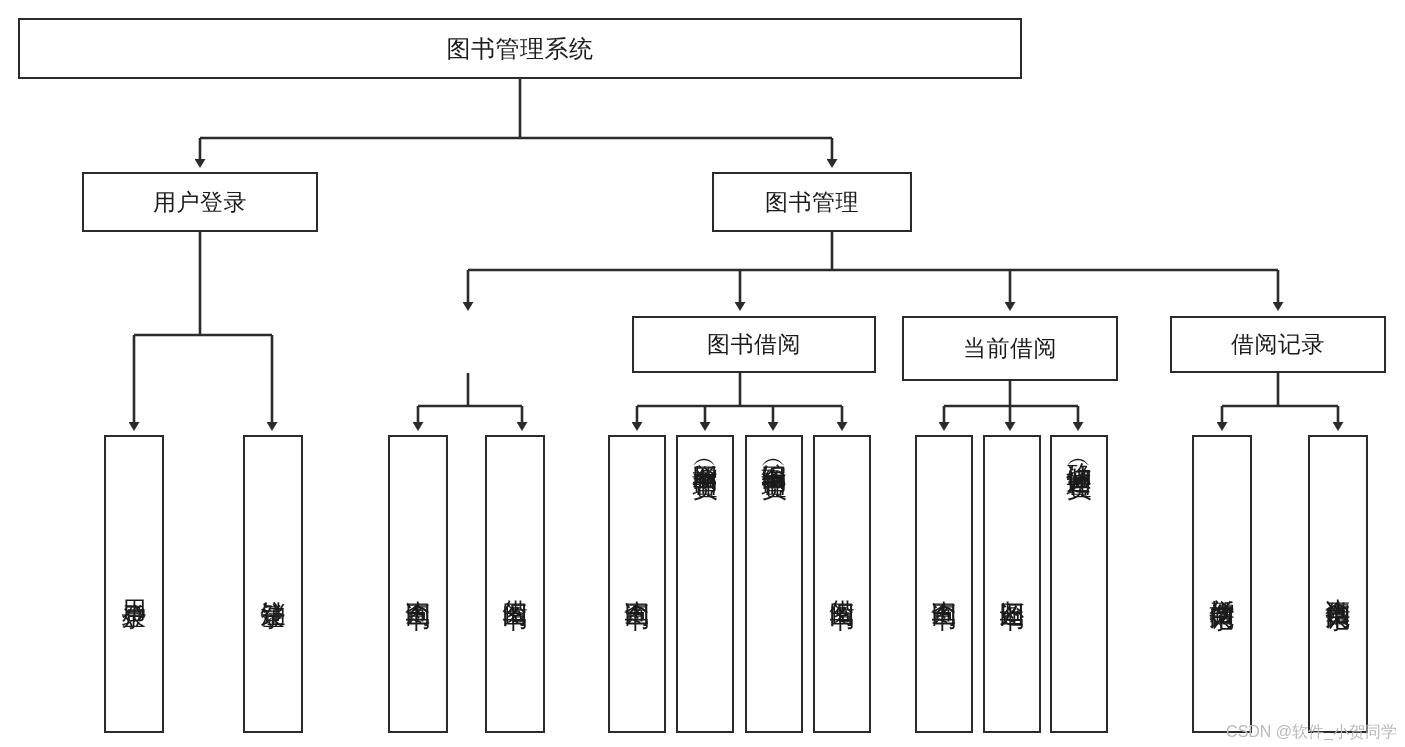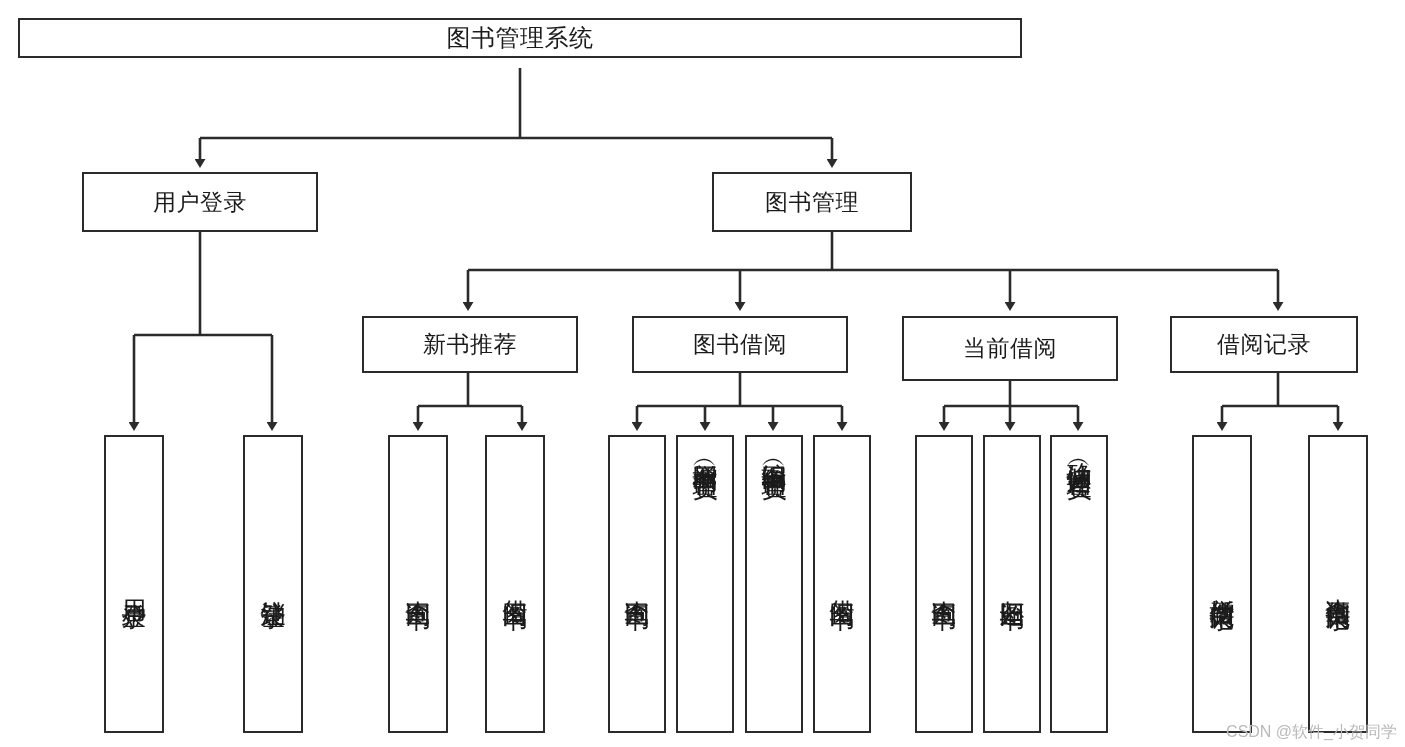--- a/index.html
+++ b/index.html
@@ -126,45 +126,42 @@
       <path d="M1010,406 L1010,423" marker-end="url(#arrow)"></path>
       <path d="M1078,406 L1078,423" marker-end="url(#arrow)"></path>
 
       <path d="M1278,373 L1278,406"></path>
       <path d="M1222,406 L1338,406"></path>
       <path d="M1222,406 L1222,423" marker-end="url(#arrow)"></path>
       <path d="M1338,406 L1338,423" marker-end="url(#arrow)"></path>
     </g>
   </svg>
 
-  <div class="node h-node" id="node-root" style="left:18px; top:18px; width:1004px; height:40px;">
+  <div class="node h-node" id="node-root" style="left:18px; top:18px; width:1004px; height:61px;">
     <span class="node-label">图书管理系统</span>
   </div>
 
   <div class="node h-node" style="left:82px; top:172px; width:236px; height:60px;">
     <span class="node-label">用户登录</span>
   </div>
 
   <div class="node h-node" style="left:712px; top:172px; width:200px; height:60px;">
     <span class="node-label">图书管理</span>
   </div>
 
-  <div class="node h-node" style="left:362px; top:316px; width:216px; height:57px;">
-    <span class="node-label">新书推荐</span>
-  </div>
-
-  <div class="node h-node" style="left:632px; top:316px; width:216px; height:57px;">
+
+  <div class="node h-node" style="left:632px; top:316px; width:244px; height:57px;">
     <span class="node-label">图书借阅</span>
   </div>
 
   <div class="node h-node" style="left:902px; top:316px; width:216px; height:65px;">
     <span class="node-label">当前借阅</span>
   </div>
 
-  <div class="node h-node" style="left:1170px; top:316px; width:188px; height:57px;">
+  <div class="node h-node" style="left:1170px; top:316px; width:216px; height:57px;">
     <span class="node-label">借阅记录</span>
   </div>
 
   <div class="node v-node v-center" style="left:104px; top:435px; width:60px; height:298px;">
     <span class="node-label">用户登录</span>
   </div>
 
   <div class="node v-node v-center" style="left:243px; top:435px; width:60px; height:298px;">
     <span class="node-label">注销登录</span>
   </div>

